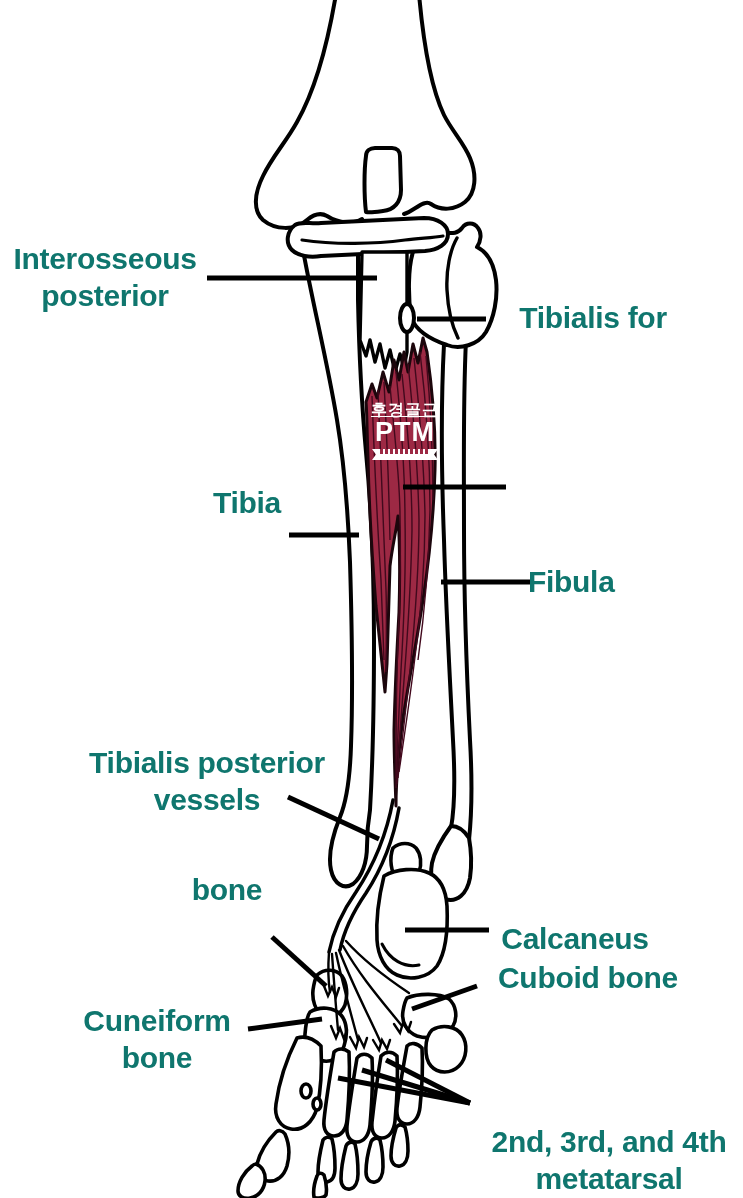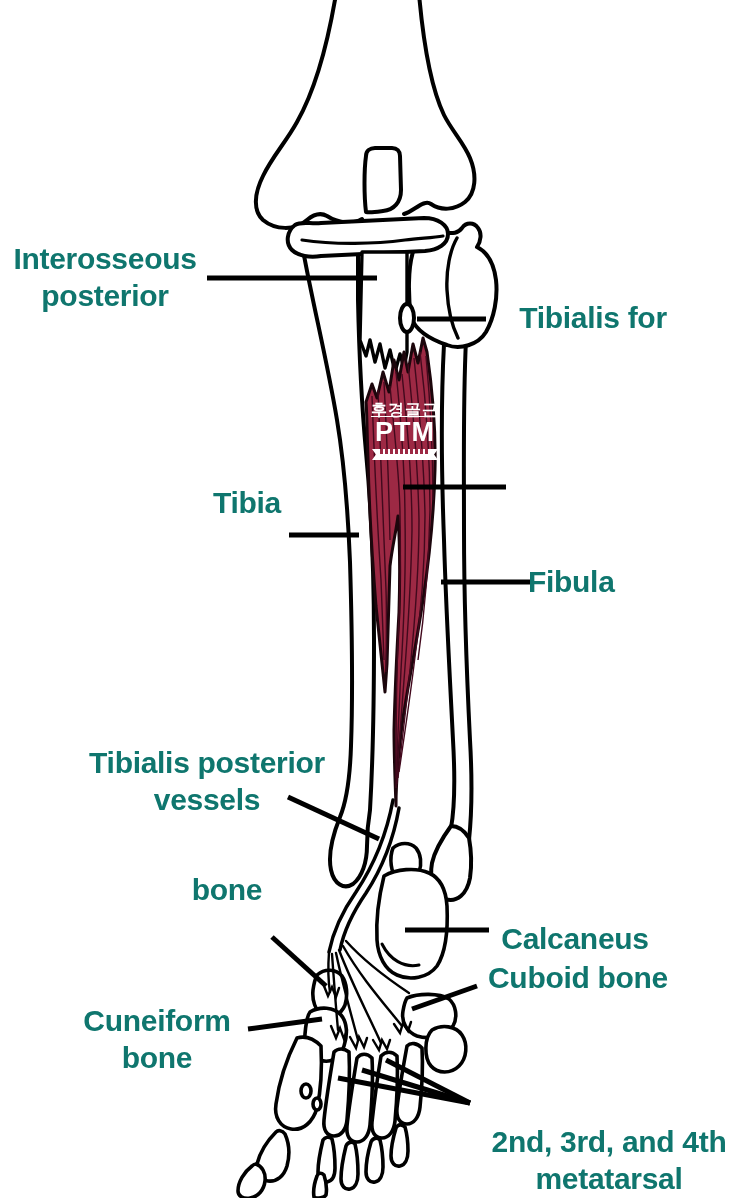--- a/index.html
+++ b/index.html
@@ -10,21 +10,21 @@
          letter-spacing:-0.3px;text-align:center;white-space:nowrap;}
   .label span{display:block;}
   .lbl-interosseous{left:0px;top:240px;width:210px;}
   .lbl-foramen{left:486px;top:299px;width:214px;}
   .lbl-tibialis-posterior{left:490px;top:455px;width:160px;}
   .lbl-tibia{left:208px;top:484px;width:78px;text-align:center;}
   .lbl-fibula{left:528px;top:563px;width:104px;text-align:left;}
   .lbl-tp-tendon{left:75px;top:744px;width:264px;}
   .lbl-navicular{left:147px;top:871px;width:160px;}
   .lbl-calcaneus{left:490px;top:911px;width:170px;text-align:center;margin-top:9px;}
-  .lbl-cuboid{left:478px;top:959px;width:200px;text-align:center;}
+  .lbl-cuboid{left:478px;top:959px;width:200px;text-align:right;}
   .lbl-cuneiform{left:67px;top:1002px;width:180px;text-align:center;}
   .lbl-metatarsals{left:475px;top:1123px;width:268px;}
   .watermark{position:absolute;left:366px;top:401px;width:78px;text-align:center;color:#fff;z-index:3;}
   .watermark .kr{font-size:16px;font-weight:700;letter-spacing:1px;line-height:16px;text-decoration:underline;}
   .watermark .ptm{font-size:27px;font-weight:700;letter-spacing:1px;line-height:27px;}
   .ribbon{margin:2px auto 0;width:66px;height:11px;background:#fff;
           clip-path:polygon(0 0,100% 0,94% 50%,100% 100%,0 100%,6% 50%);}
   .ribbon-text{margin:3px 8px 0;height:5px;
           background:repeating-linear-gradient(90deg,#9D2944 0 3px,transparent 3px 5px);}
 </style>

